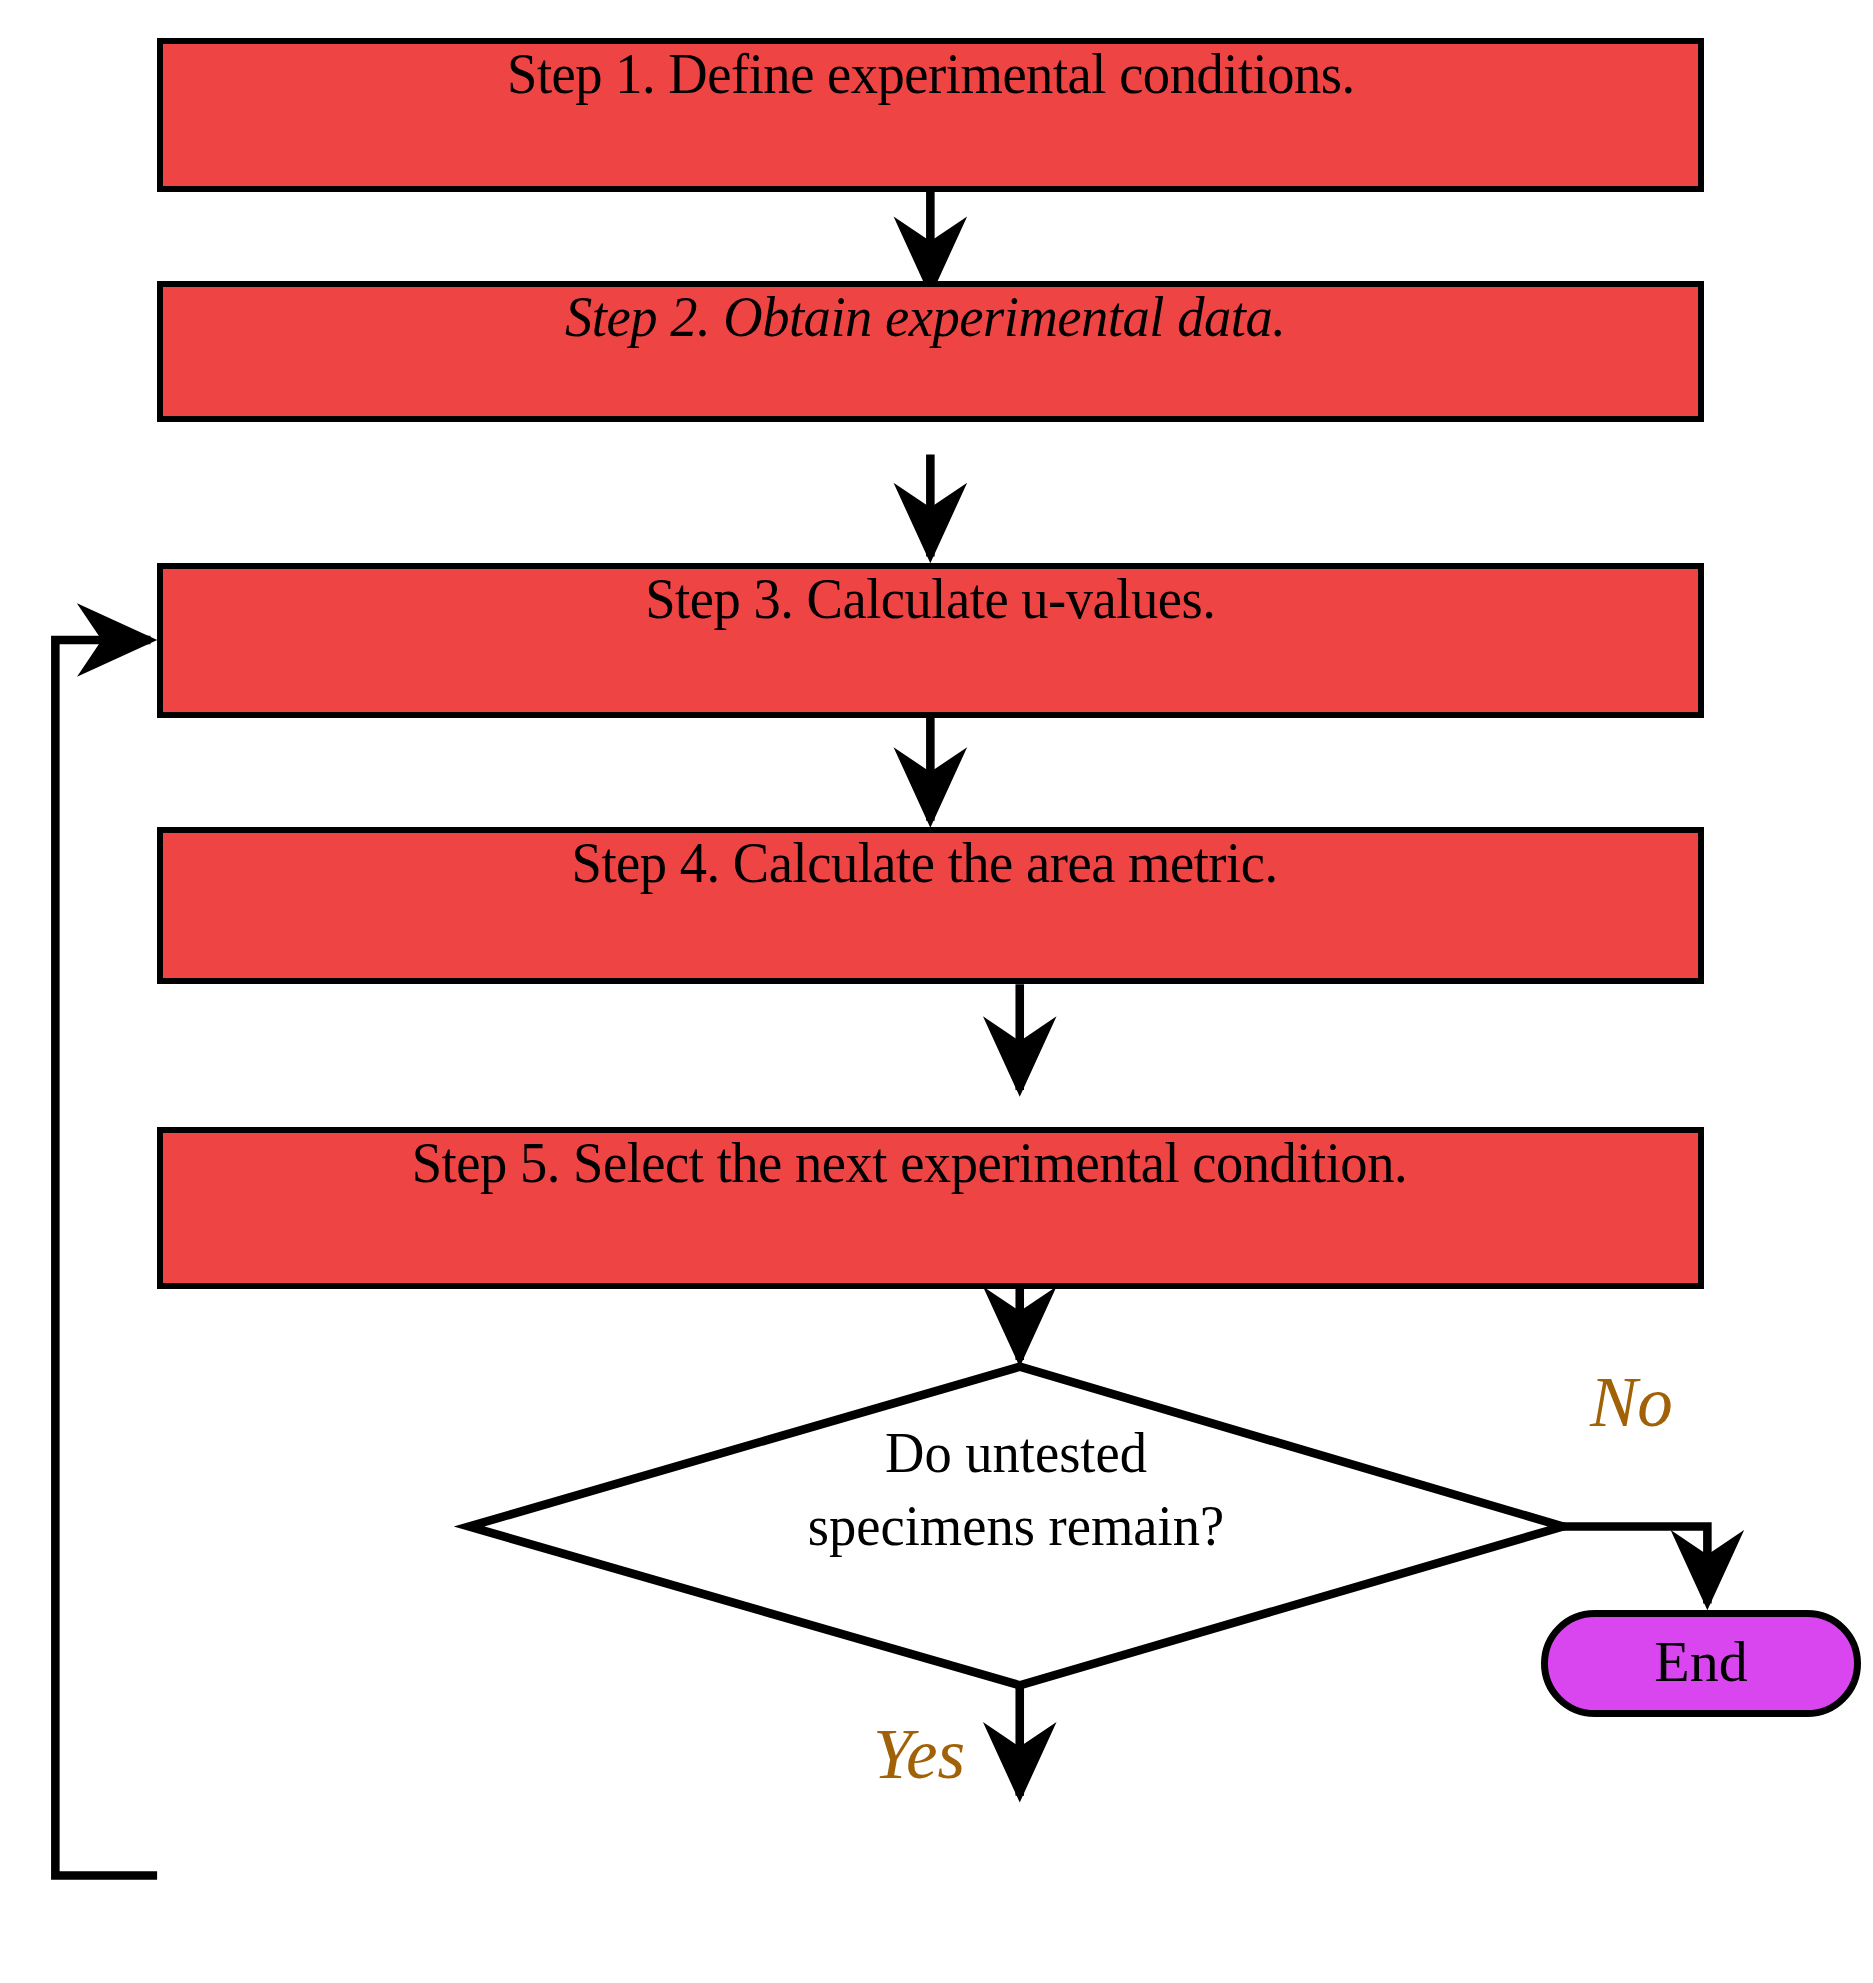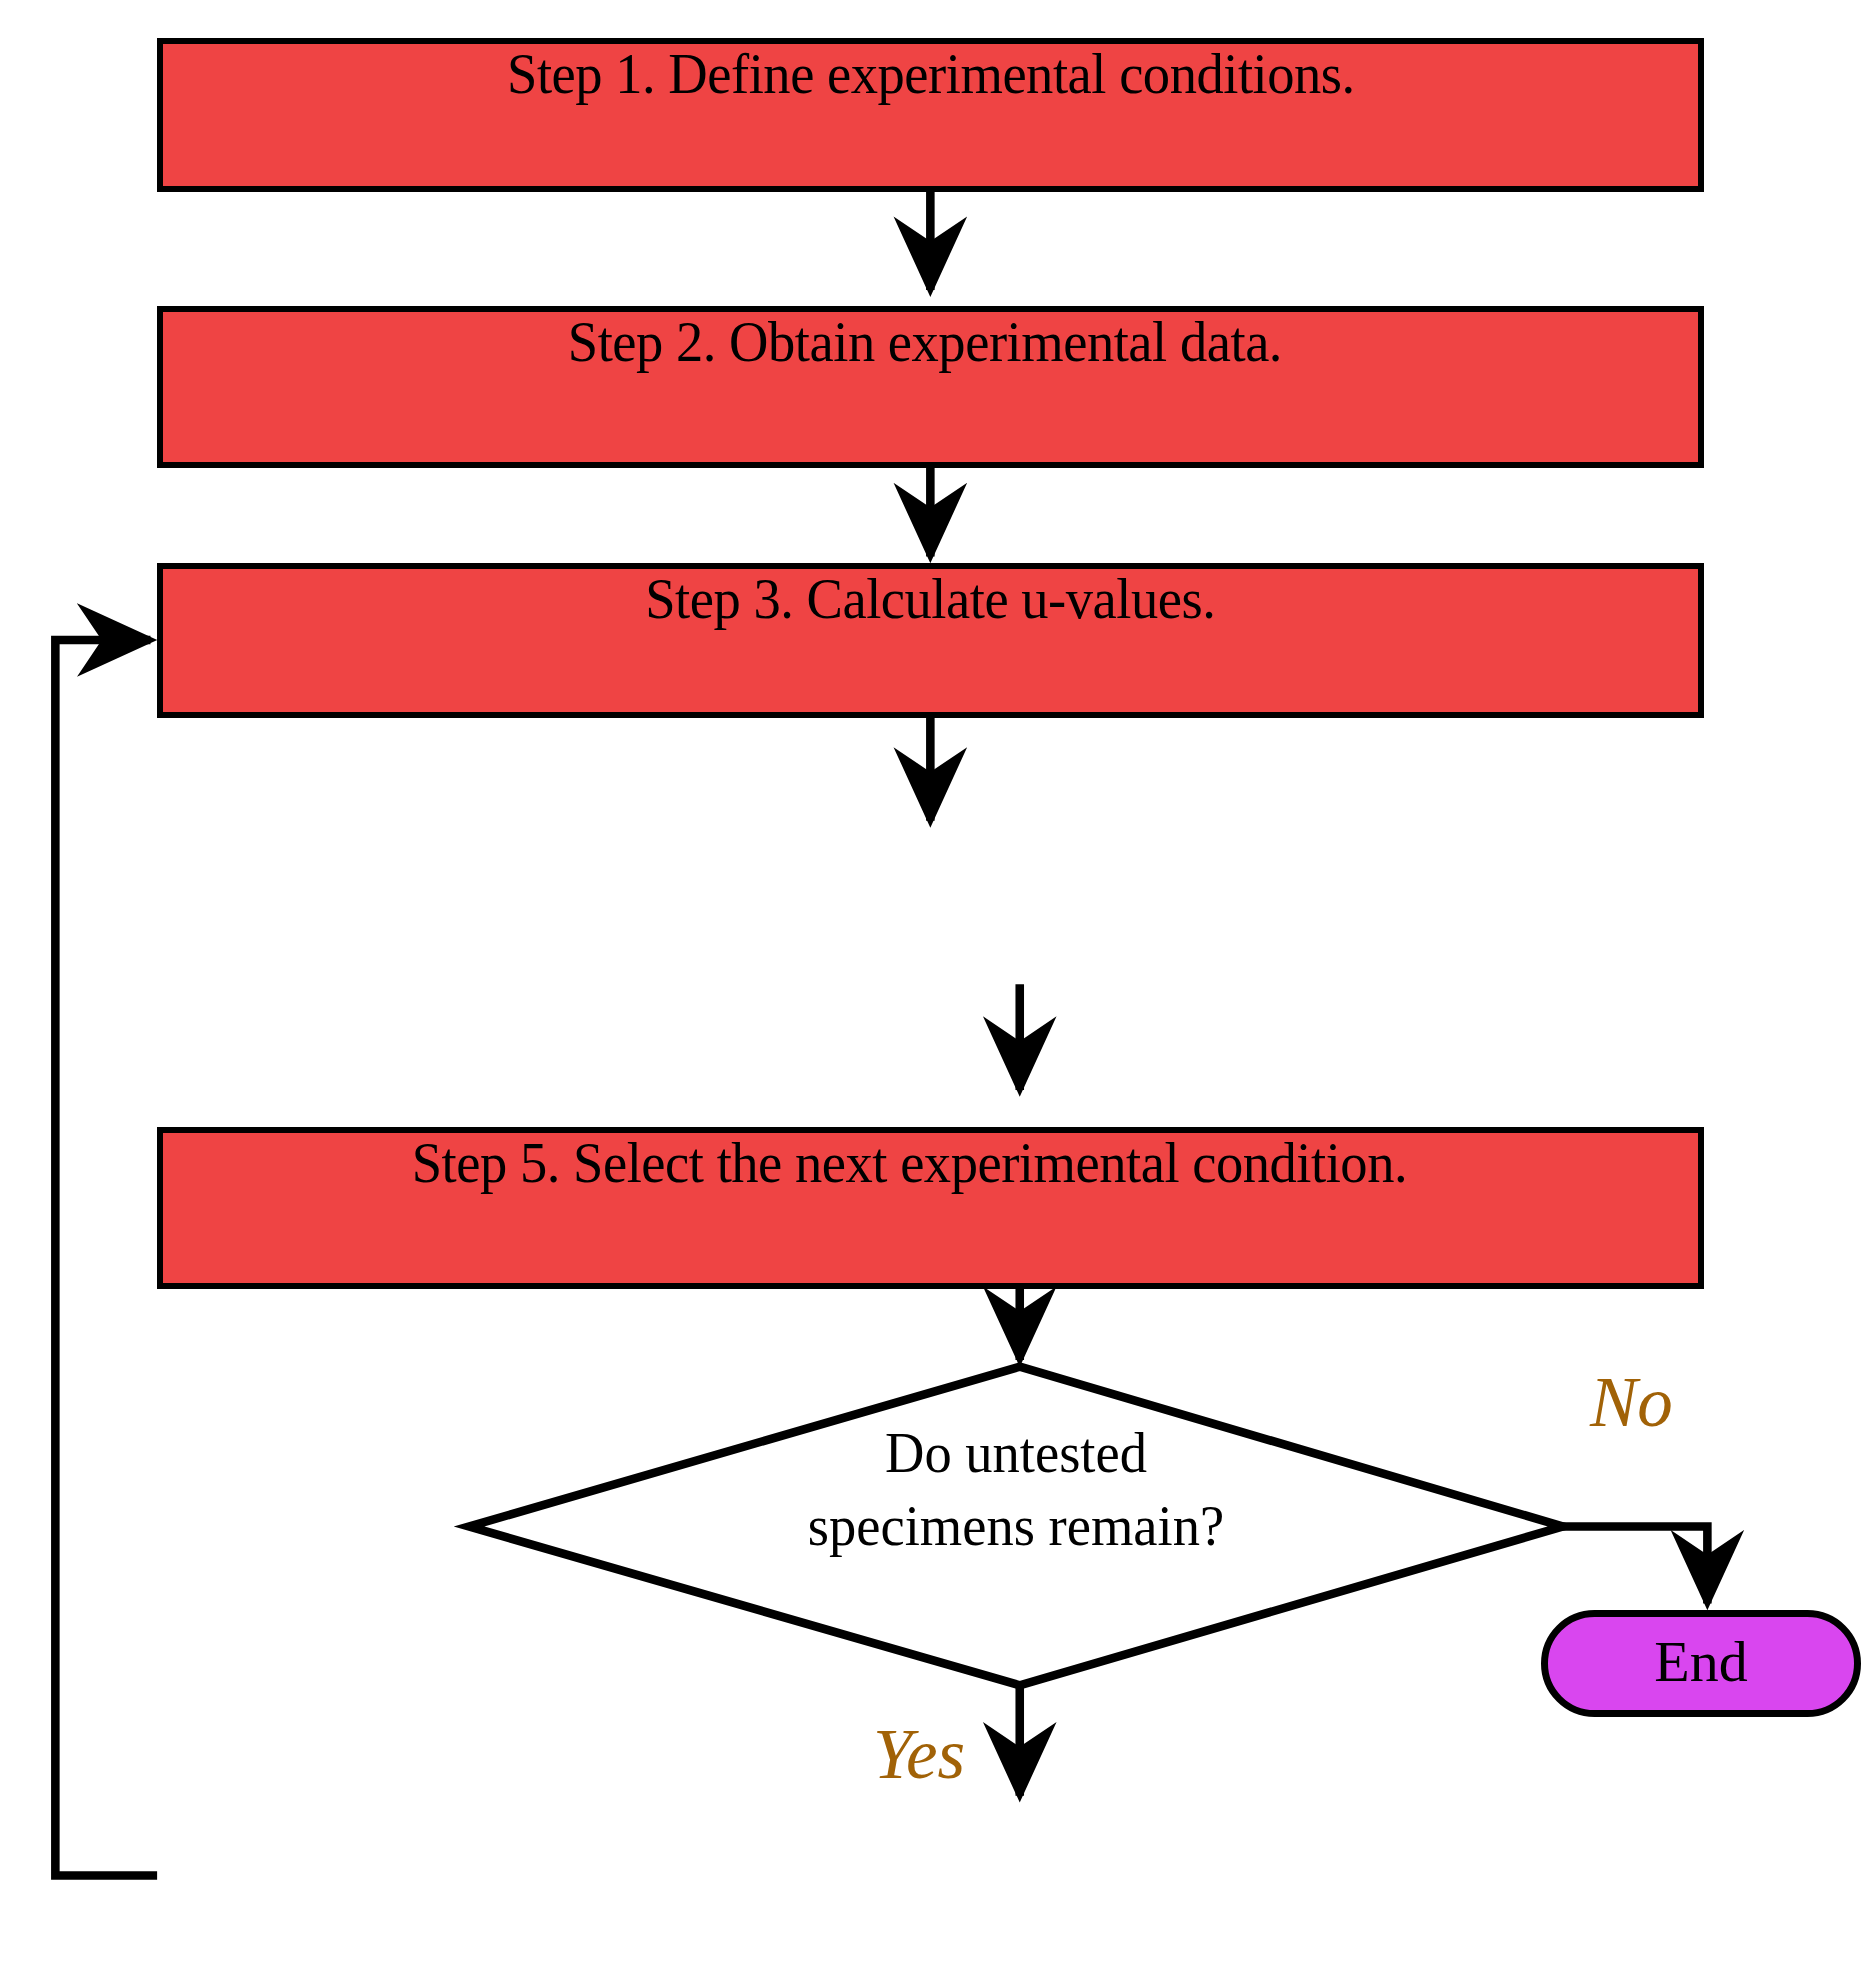--- a/index.html
+++ b/index.html
@@ -29,21 +29,21 @@
   .proc-label {
     font-size: 58px;
     line-height: 1.05;
     color: #000000;
     white-space: nowrap;
     letter-spacing: -0.5px;
     transform: scaleX(0.94);
     transform-origin: center center;
   }
   #box1 { top: 38px;   height: 154px; }
-  #box2 { top: 306px;  height: 162px; }
+  #box2 { top: 281px;  height: 141px; font-style: italic; }
   #box3 { top: 563px;  height: 155px; }
   #box4 { top: 827px;  height: 157px; }
   #box5 { top: 1097px; height: 162px; margin-top: 30px; }
   #box6 { top: 1802px; height: 151px; }
 
   
   #box5 .proc-label, #box6 .proc-label { margin-right: 42px; }
   #box2 .proc-label { margin-right: 11.4px; }
   #box4 .proc-label { margin-right: 11.4px; }
 
@@ -152,20 +152,23 @@
   </div>
 
   <div class="proc-box" id="box2">
     <span class="proc-label">Step 2. Obtain experimental data.</span>
   </div>
 
   <div class="proc-box" id="box3">
     <span class="proc-label">Step 3. Calculate u-values.</span>
   </div>
 
+  <div class="proc-box" id="box4">
+    <span class="proc-label">Step 4. Calculate the area metric.</span>
+  </div>
 
   <div class="proc-box" id="box5">
     <span class="proc-label">Step 5. Select the next experimental condition.</span>
   </div>
 
 
   <div class="decision-text">
     <span class="line1">Do untested</span>
     <span class="line2">specimens remain?</span>
   </div>

